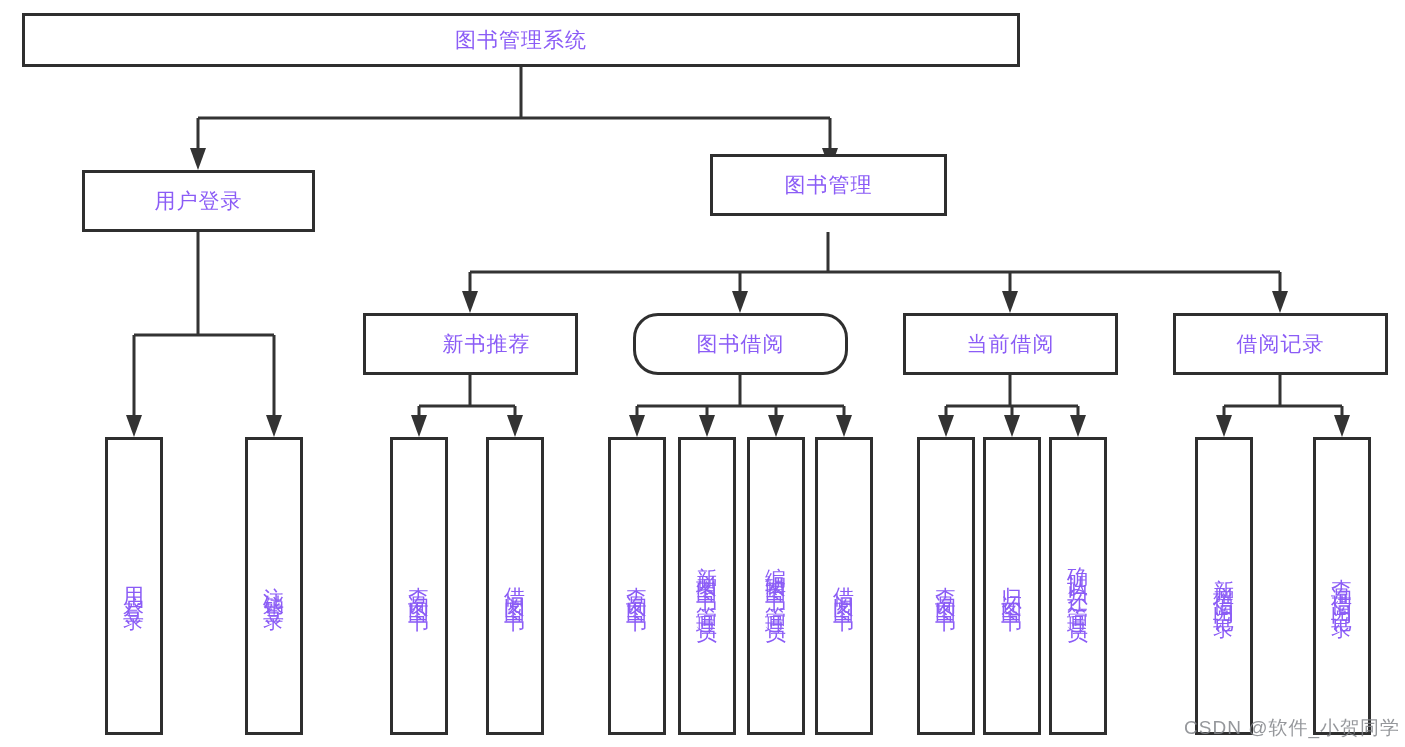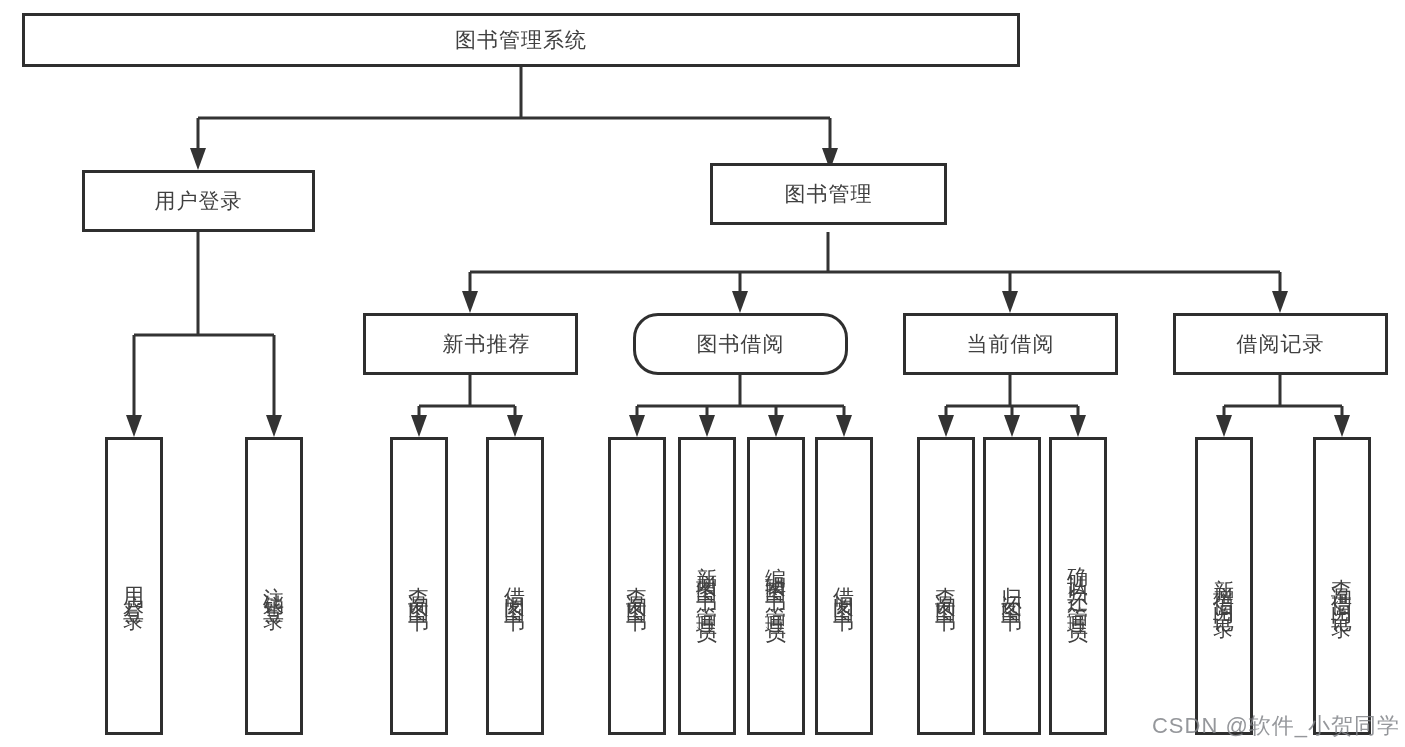--- a/index.html
+++ b/index.html
@@ -18,37 +18,37 @@
     pointer-events: none;
   }
   .node {
     position: absolute;
     box-sizing: border-box;
     background: #ffffff;
     border: 3px solid #2f2f2f;
     display: flex;
     align-items: center;
     justify-content: center;
-    color: #404040;
+    color: #8b5cf6;
     font-size: 21px;
     letter-spacing: 1px;
     z-index: 2;
     text-align: left;
   }
   .node.v span {
     writing-mode: vertical-rl;
     letter-spacing: 8px;
     line-height: 1;
     font-size: 21px;
   }
   #watermark {
     position: absolute;
     right: 5px;
     bottom: 6px;
-    font-size: 22px;
+    font-size: 19px;
     color: rgba(130, 133, 138, 0.85);
     letter-spacing: 1px;
     z-index: 5;
     white-space: nowrap;
   }
 </style>
 </head>
 <body>
 
 <div id="canvas">
@@ -100,21 +100,21 @@
     </g>
   </svg>
 
   <div class="node" style="left:22px; top:13px; width:998px; height:54px;">
     <span>图书管理系统</span>
   </div>
 
   <div class="node" style="left:82px; top:170px; width:233px; height:62px;">
     <span>用户登录</span>
   </div>
-  <div class="node" style="left:710px; top:163px; width:237px; height:62px;">
+  <div class="node" style="left:710px; top:154px; width:237px; height:62px;">
     <span>图书管理</span>
   </div>
 
   <div class="node" style="left:363px; top:313px; width:215px; height:62px;padding-left:32px;">
     <span>新书推荐</span>
   </div>
   <div class="node" style="left:633px; top:313px; width:215px; height:62px;border-radius:25px;">
     <span>图书借阅</span>
   </div>
   <div class="node" style="left:903px; top:313px; width:215px; height:62px;">

